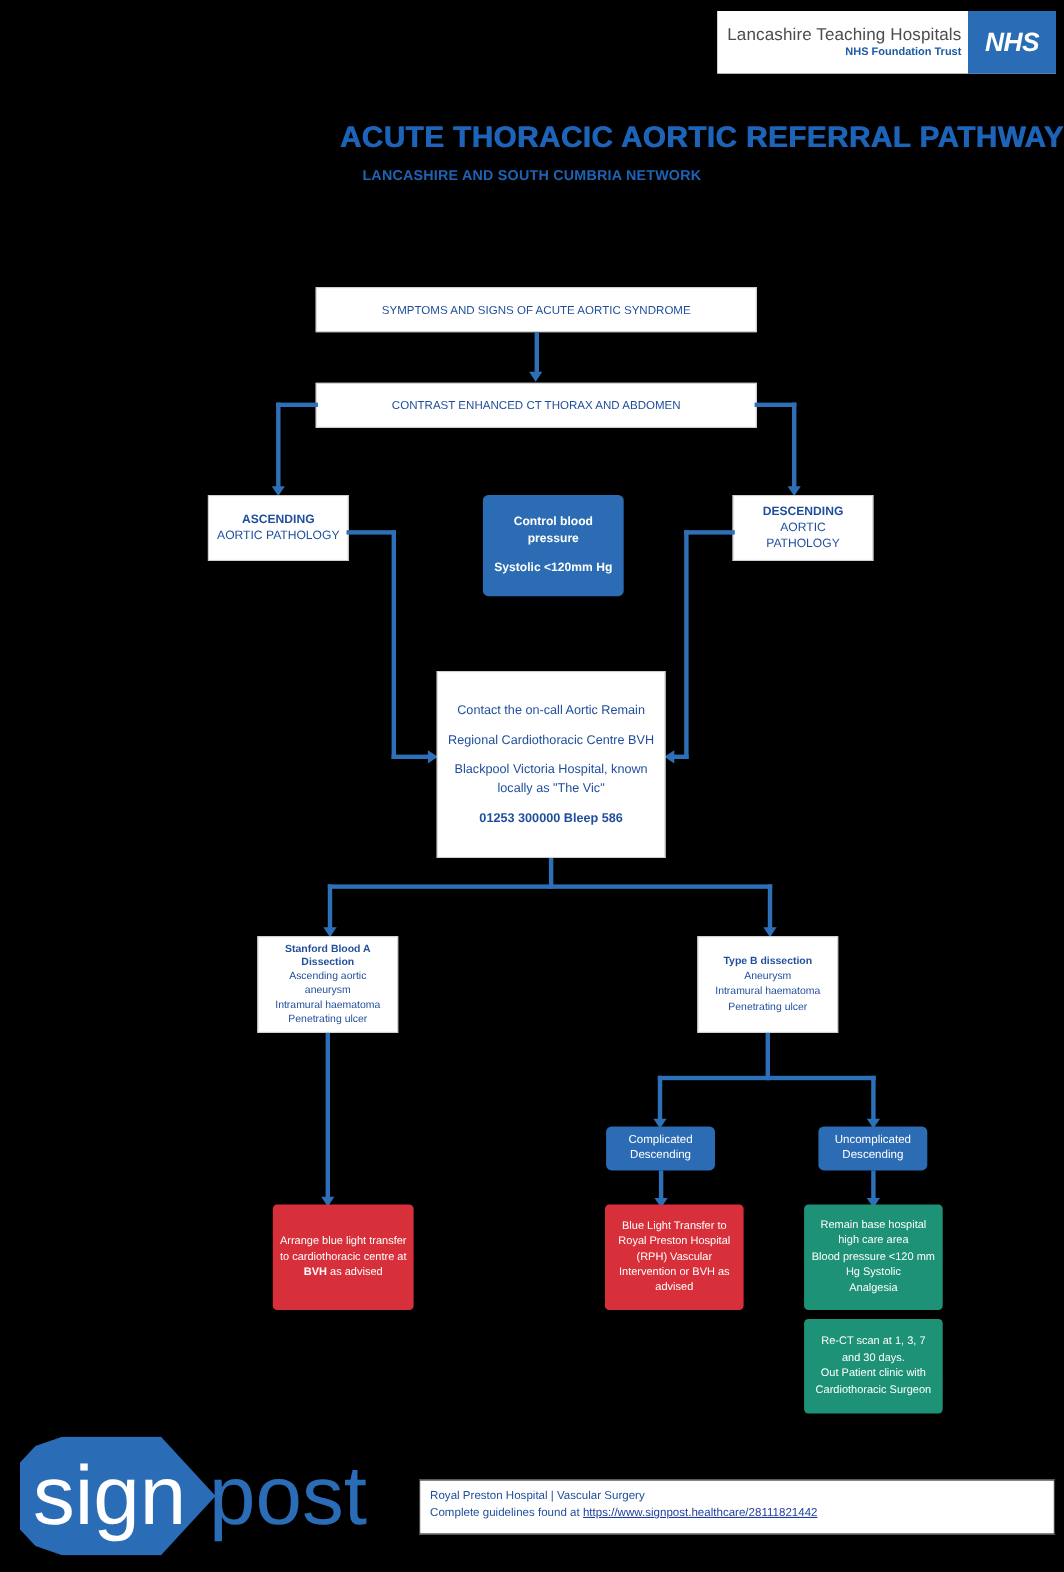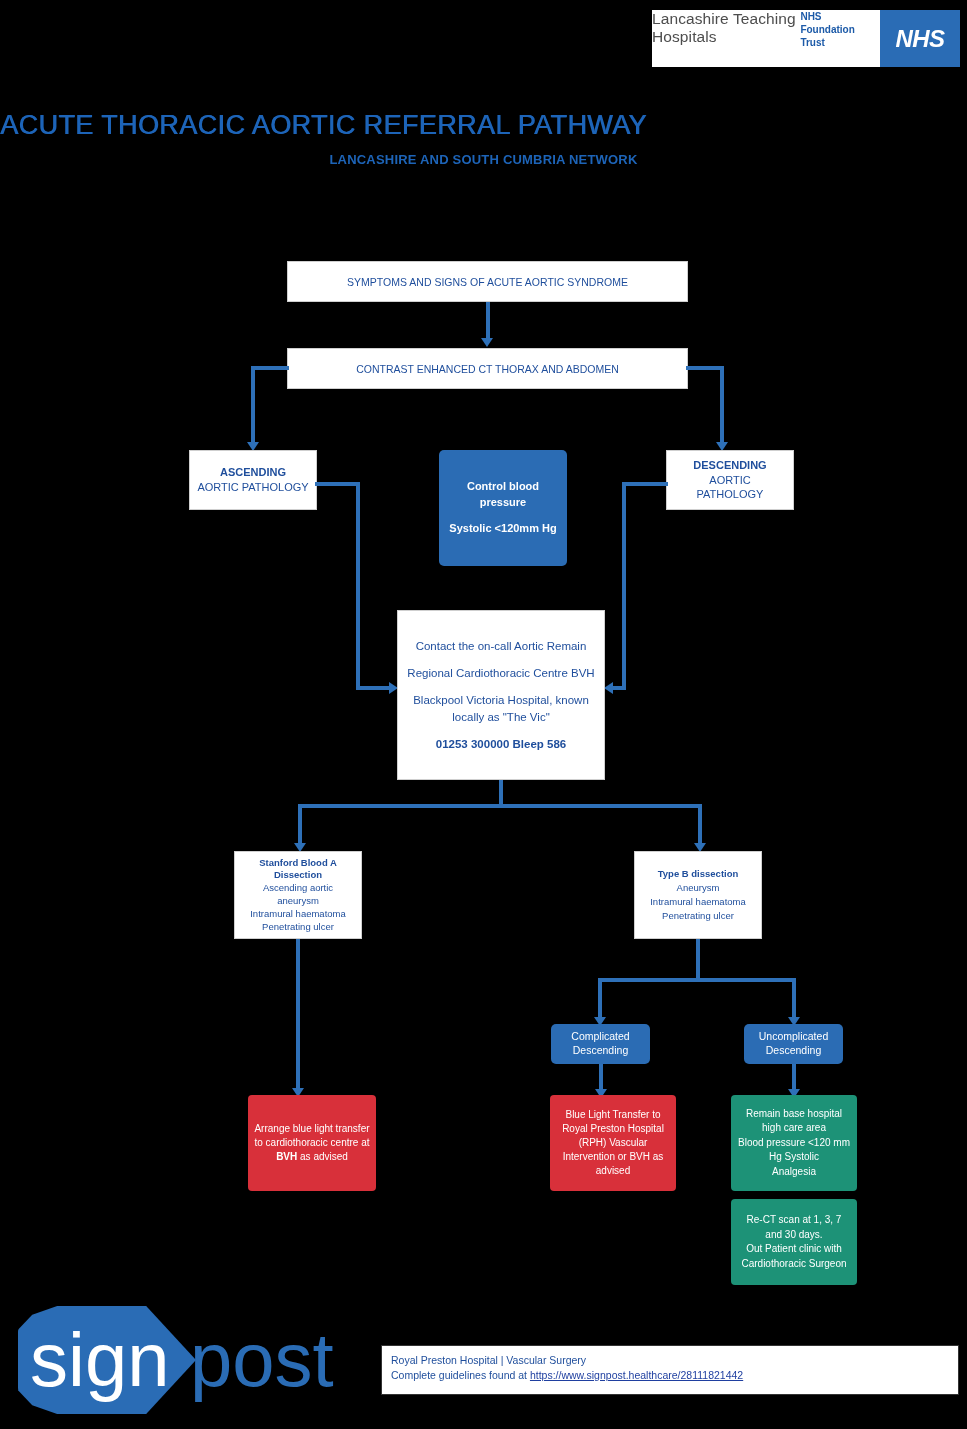--- a/index.html
+++ b/index.html
@@ -13,41 +13,41 @@
 
   
   .nhs-logo {
     position: absolute; left: 652px; top: 10px;
     width: 308px; height: 57px;
     background: #ffffff;
     display: flex; align-items: stretch;
     box-shadow: 0 0 0 0 transparent;
   }
   .nhs-text-wrap {
-    flex: 1; display: flex; flex-direction: row;
-    justify-content: center; 
+    flex: 1; display: flex; flex-direction: column;
+    justify-content: center; align-items: flex-end;
     padding-right: 6px;
   }
   .nhs-line1 { font-size: 15.5px; color: #4d4d4d; line-height: 1.15; letter-spacing: .1px;}
   .nhs-line2 { font-size: 10px; color: #1c5aa8; font-weight: bold; line-height: 1.3; }
   .nhs-badge {
     width: 80px; background: #2a6cb5;
     display: flex; align-items: center; justify-content: center;
   }
   .nhs-badge span {
     color: #ffffff; font-style: italic; font-weight: bold;
     font-size: 24px; letter-spacing: -0.5px;
     font-family: "Liberation Sans", sans-serif;
   }
 
   
   .title-main {
     position: absolute; left: 0; top: 110px; width: 967px;
-    text-align: left;
-    color: #1d64b8; font-weight: normal; font-size: 27px;
+    text-align: right;
+    color: #1d64b8; font-weight: bold; font-size: 27px;
     letter-spacing: 0.4px;
     font-family: "Liberation Sans", sans-serif;
     text-shadow: 0.7px 0 0 #1d64b8;
   }
   .title-sub {
     position: absolute; left: 0; top: 152px; width: 967px;
     text-align: center;
     color: #1d64b8; font-weight: bold; font-size: 13px;
     letter-spacing: 0.2px;
   }
@@ -165,21 +165,21 @@
   <div class="ln" style="left:720px; top:366px; width:4px; height:78px;"></div>
   <div class="arrow-down" style="left:716px; top:442px;"></div>
 
   <div class="box box-white" style="left:189px; top:450px; width:128px; height:60px;">
     <div class="box-inner" style="font-size:11px; line-height:1.35;">
       <span class="bold">ASCENDING</span><br>
       <span>AORTIC PATHOLOGY</span>
     </div>
   </div>
 
-  <div class="box box-blue" style="left:439px; top:450px; width:128px; height:116px;">
+  <div class="box box-blue" style="left:439px; top:450px; width:128px; height:92px;">
     <div class="box-inner" style="font-size:11px; font-weight:bold; line-height:1.4;">
       <span>Control blood pressure</span>
       <span class="gap"></span>
       <span>Systolic &lt;120mm Hg</span>
     </div>
   </div>
 
   <div class="box box-white" style="left:666px; top:450px; width:128px; height:60px;">
     <div class="box-inner" style="font-size:11px; line-height:1.35;">
       <span class="bold">DESCENDING</span>

